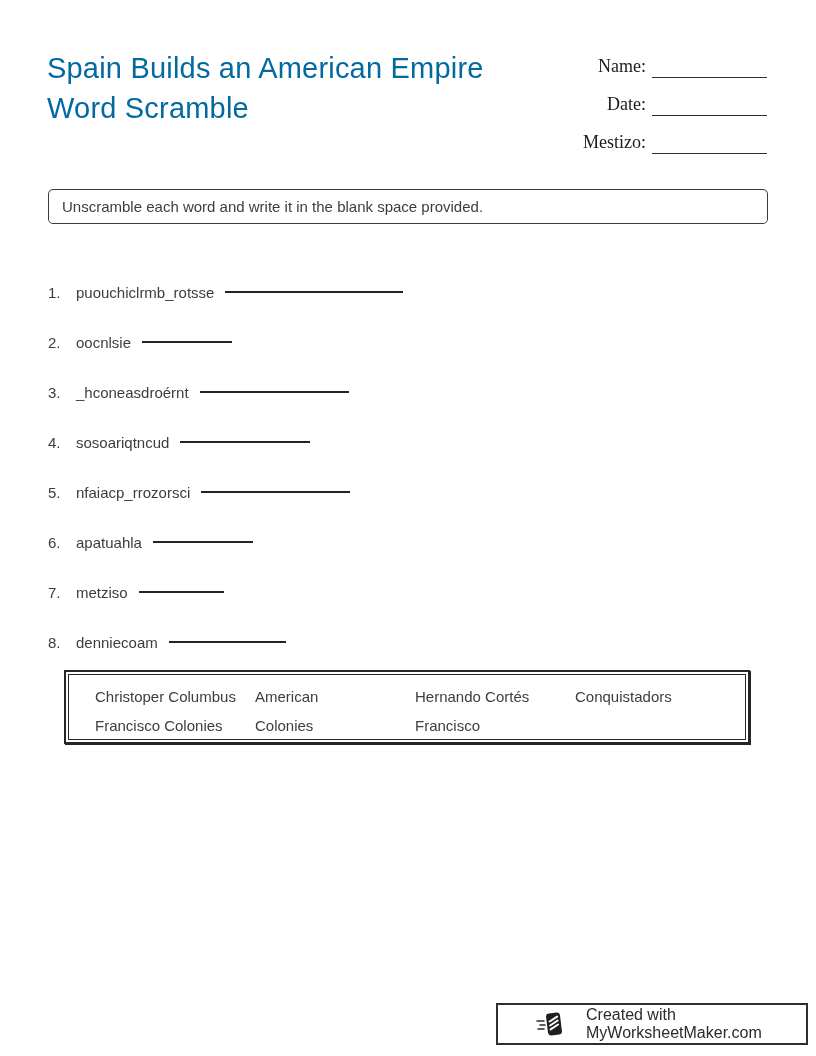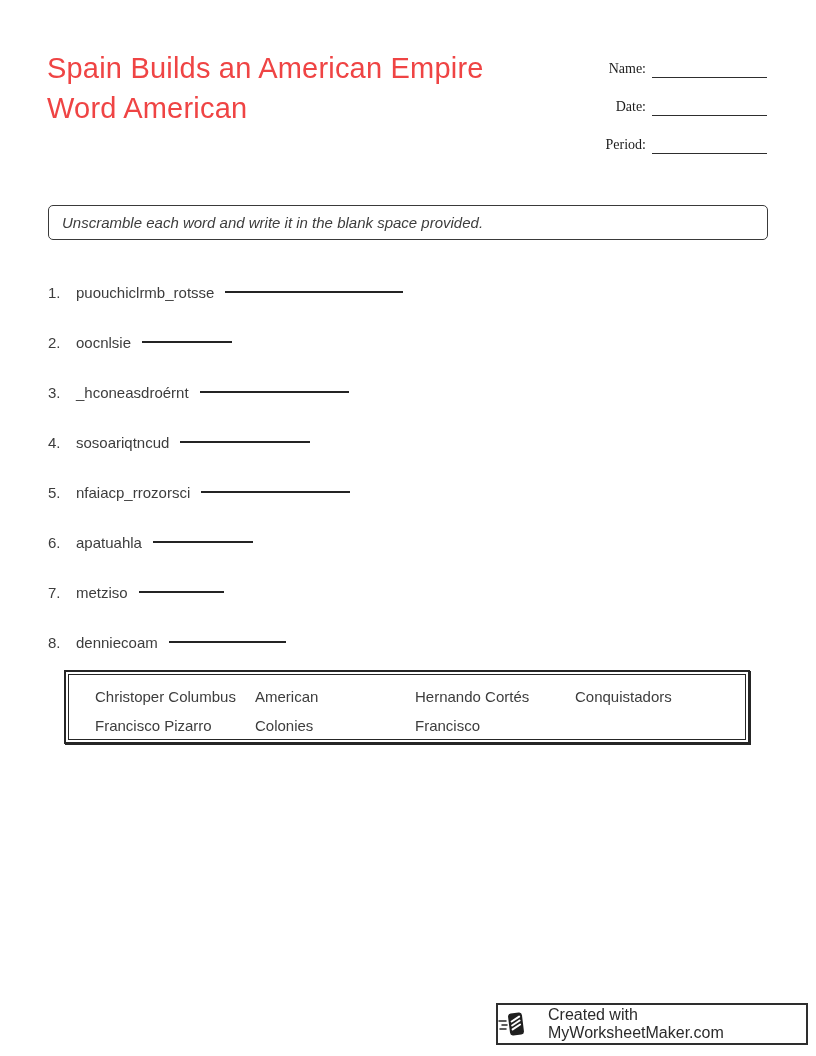--- a/index.html
+++ b/index.html
@@ -17,29 +17,29 @@
     overflow: hidden;
   }
   
   .title {
     position: absolute;
     left: 47px;
     top: 48px;
     font-size: 29px;
     line-height: 40px;
     font-weight: 400;
-    color: #ef4444;
+    color: #0369a1;
     letter-spacing: 0.2px;
   }
   .id-fields {
     position: absolute;
     top: 40px;
     right: 49px;
     font-family: "Liberation Serif", serif;
-    font-size: 14px;
+    font-size: 18px;
     color: #1c1c1c;
   }
   .id-row {
     display: flex;
     align-items: flex-end;
     justify-content: flex-end;
     height: 38px;
   }
   .id-label {
     padding-right: 6px;
@@ -48,32 +48,31 @@
   }
   .id-line {
     width: 115px;
     height: 22px;
     border-bottom: 1.5px solid #2e2e2e;
   }
   
   .instruction-box {
     position: absolute;
     left: 48px;
-    top: 205px;
+    top: 189px;
     width: 720px;
     height: 35px;
     box-sizing: border-box;
     border: 1.5px solid #3a3a3a;
     border-radius: 5px;
     display: flex;
     align-items: center;
     padding-left: 13px;
     font-size: 15px;
     color: #3d3d3d;
-    font-style: italic;
   }
   
   .items {
     position: absolute;
     left: 48px;
     top: 268px;
     display: flex;
     flex-direction: column;
     gap: 29px;
     font-size: 15px;
@@ -138,44 +137,45 @@
     box-sizing: border-box;
     border: 2px solid #2e2e2e;
     display: flex;
     align-items: center;
     justify-content: center;
     gap: 22px;
     font-size: 16px;
     color: #2b2b2b;
     background: #ffffff;
     cursor: pointer;
+    padding-left: 38px;
   }
   .footer svg { display: block; }
 </style>
 </head>
 <body>
 
 <div class="page">
 
   <div class="title">
     <div>Spain Builds an American Empire</div>
-    <div>Word American</div>
+    <div>Word Scramble</div>
   </div>
 
   <div class="id-fields">
     <div class="id-row">
       <span class="id-label">Name:</span>
       <span class="id-line"></span>
     </div>
     <div class="id-row">
       <span class="id-label">Date:</span>
       <span class="id-line"></span>
     </div>
     <div class="id-row">
-      <span class="id-label">Period:</span>
+      <span class="id-label">Mestizo:</span>
       <span class="id-line"></span>
     </div>
   </div>
 
   <div class="instruction-box">
     <span>Unscramble each word and write it in the blank space provided.</span>
   </div>
 
   <div class="items">
     <div class="item">
@@ -219,21 +219,21 @@
       <span class="blank" style="width:117px"></span>
     </div>
   </div>
 
   <div class="word-bank-outer">
     <div class="word-bank-inner">
       <span>Christoper Columbus</span>
       <span>American</span>
       <span>Hernando Cortés</span>
       <span>Conquistadors</span>
-      <span>Francisco Pizarro</span>
+      <span>Francisco Colonies</span>
       <span>Colonies</span>
       <span>Francisco</span>
     </div>
   </div>
 
   <div class="footer">
     <span>
       <svg width="28" height="27" viewBox="0 0 28 27">
         <g stroke="#2a2a2a" stroke-width="1.5" stroke-linecap="round">
           <line x1="1" y1="10" x2="8" y2="10"></line>

